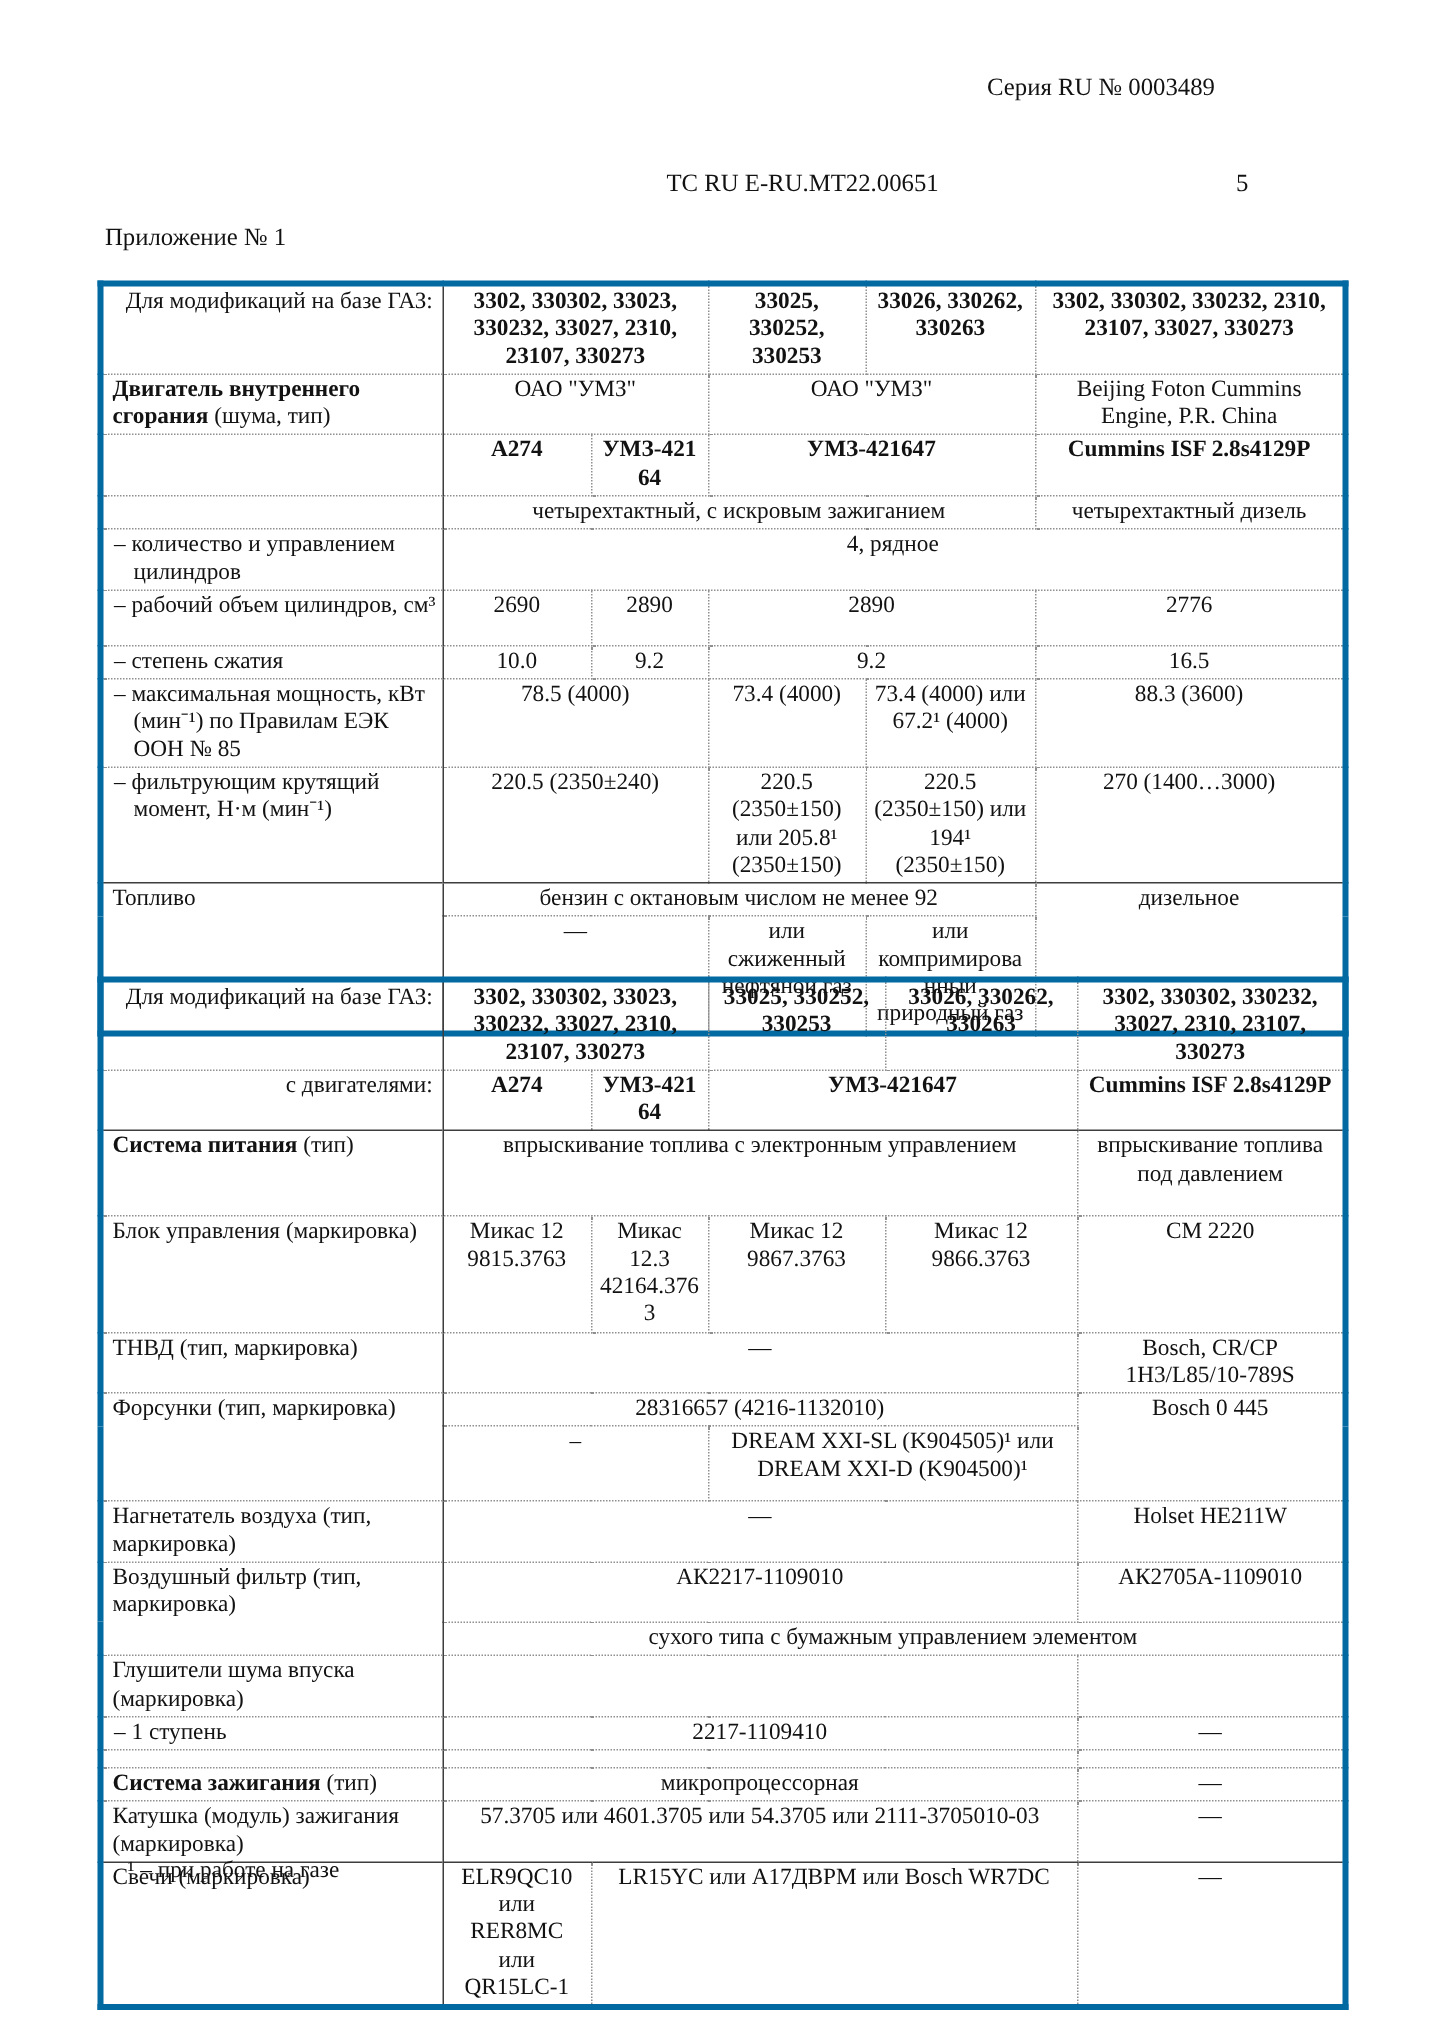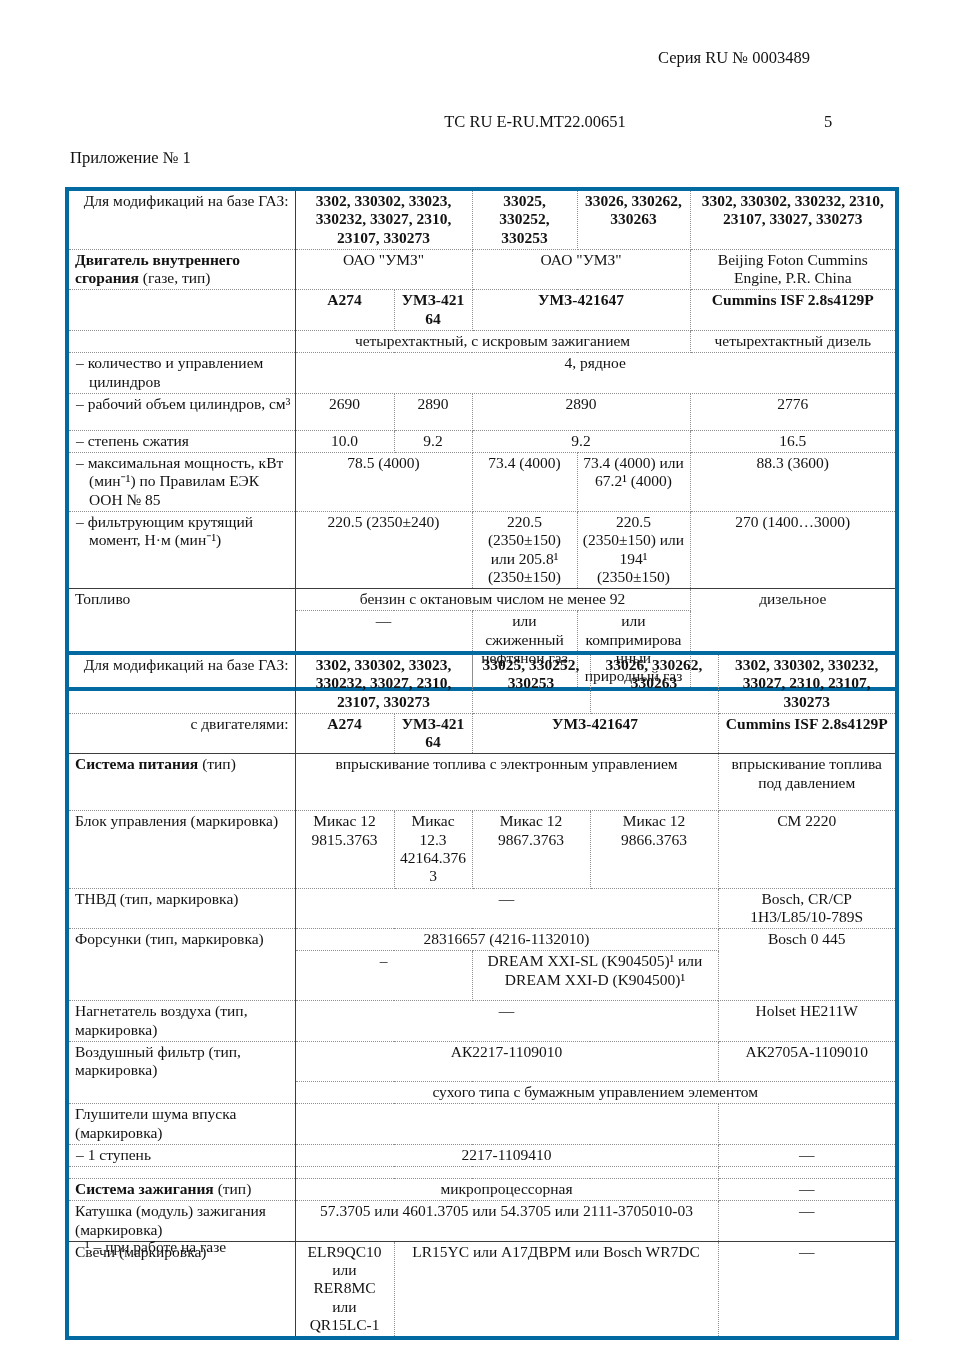--- a/index.html
+++ b/index.html
@@ -53,21 +53,21 @@
   </colgroup>
   <tbody>
       <tr style="height:60px">
     <td class="lblr">Для модификаций на базе ГАЗ:</td>
     <td colspan="2" class="b">3302, 330302, 33023, 330232, 33027, 2310, 23107, 330273</td>
     <td class="b">33025, 330252, 330253</td>
     <td class="b">33026, 330262, 330263</td>
     <td class="b">3302, 330302, 330232, 2310, 23107, 33027, 330273</td>
   </tr>
   <tr style="height:38px">
-    <td class="lbl"><span class="b">Двигатель внутреннего сгорания</span><span> (газе, тип)</span></td>
+    <td class="lbl"><span class="b">Двигатель внутреннего сгорания</span><span> (шума, тип)</span></td>
     <td colspan="2">ОАО "УМЗ"</td>
     <td colspan="2">ОАО "УМЗ"</td>
     <td>Beijing Foton Cummins Engine, P.R. China</td>
   </tr>
   <tr style="height:40px">
     <td class="lbl"></td>
     <td class="b">А274</td>
     <td class="b">УМЗ-42164</td>
     <td colspan="2" class="b">УМЗ-421647</td>
     <td class="b">Cummins ISF 2.8s4129P</td>

